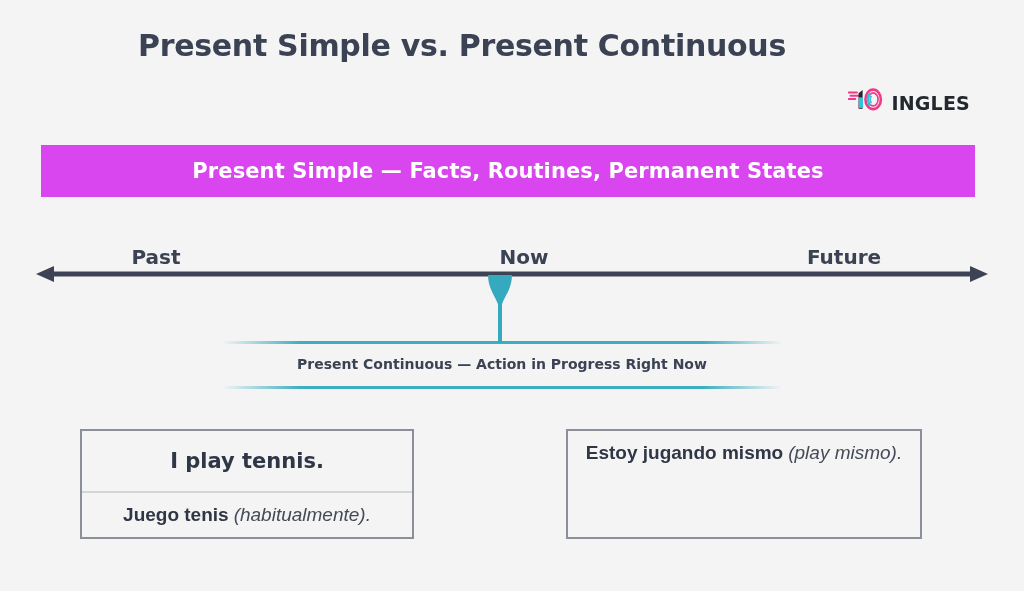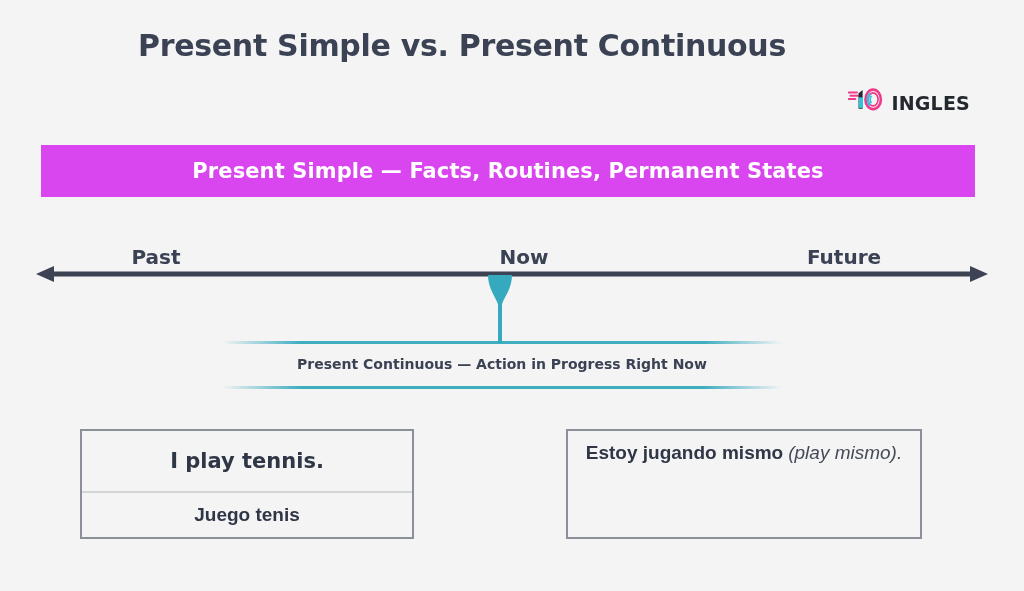--- a/index.html
+++ b/index.html
@@ -229,20 +229,21 @@
 <div class="pc-rule pc-rule-top"></div>
 <div class="pc-band">
   <span class="pc-text">Present Continuous — Action in Progress Right Now</span>
 </div>
 <div class="pc-rule pc-rule-bottom"></div>
 
 <div class="card card-left">
   <div class="card-en">I play tennis.</div>
   <div class="card-es">
     <span class="es-main">Juego tenis</span>
+    <span class="es-note">(habitualmente).</span>
   </div>
 </div>
 
 <div class="card card-right">
   <div class="card-es">
     <span class="es-main">Estoy jugando mismo</span>
     <span class="es-note">(play mismo).</span>
   </div>
 </div>
 

